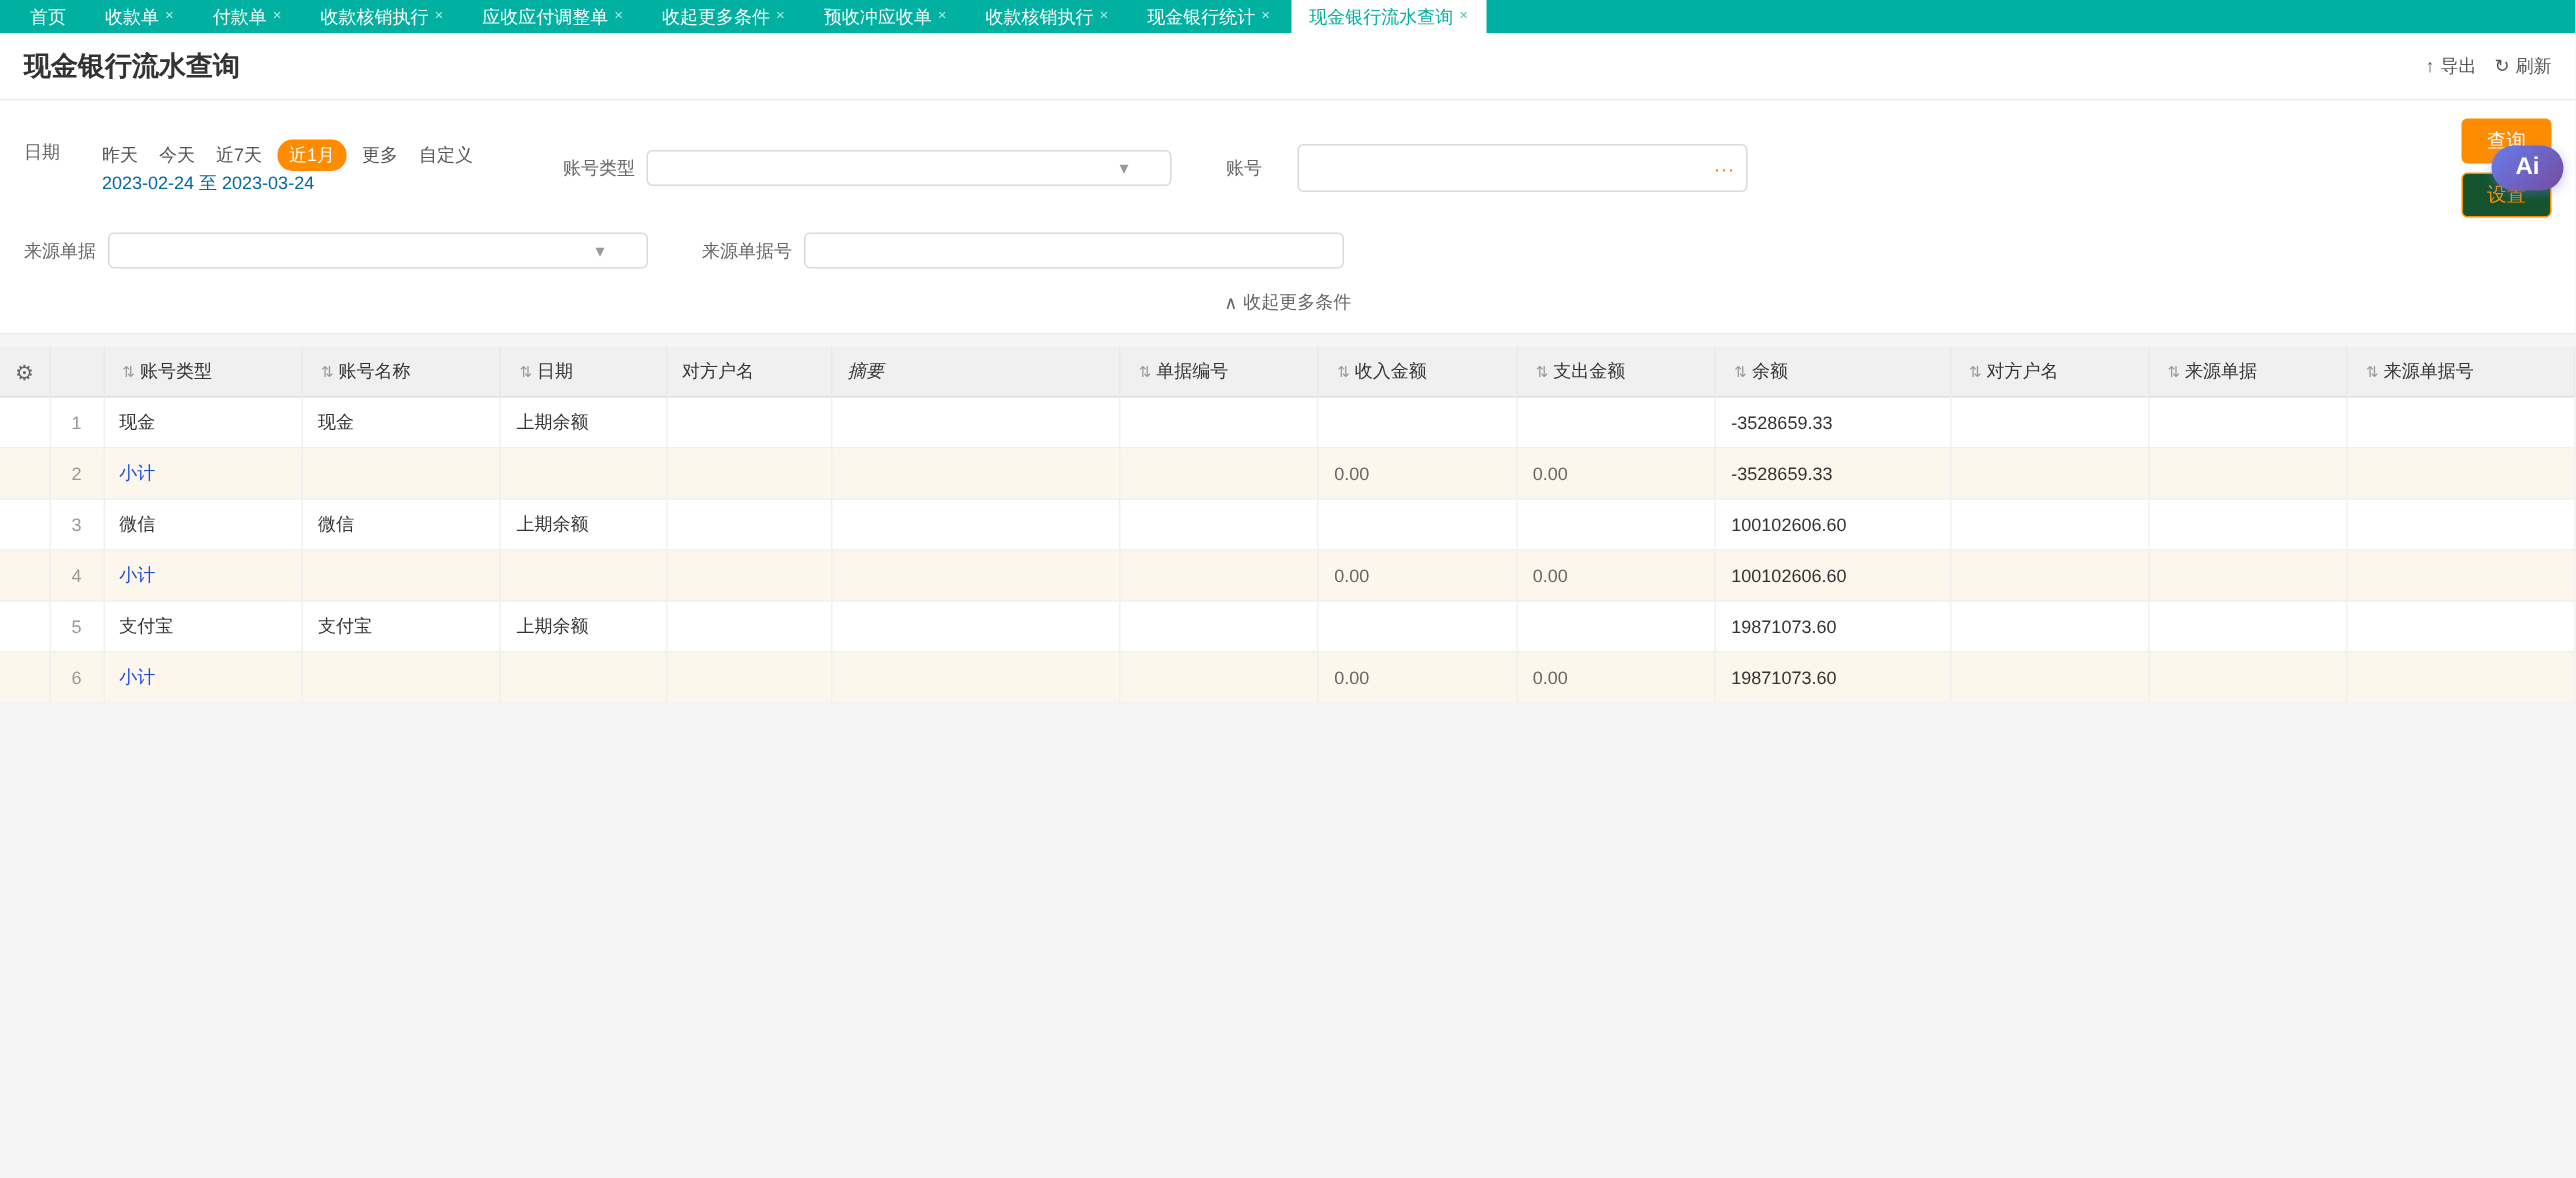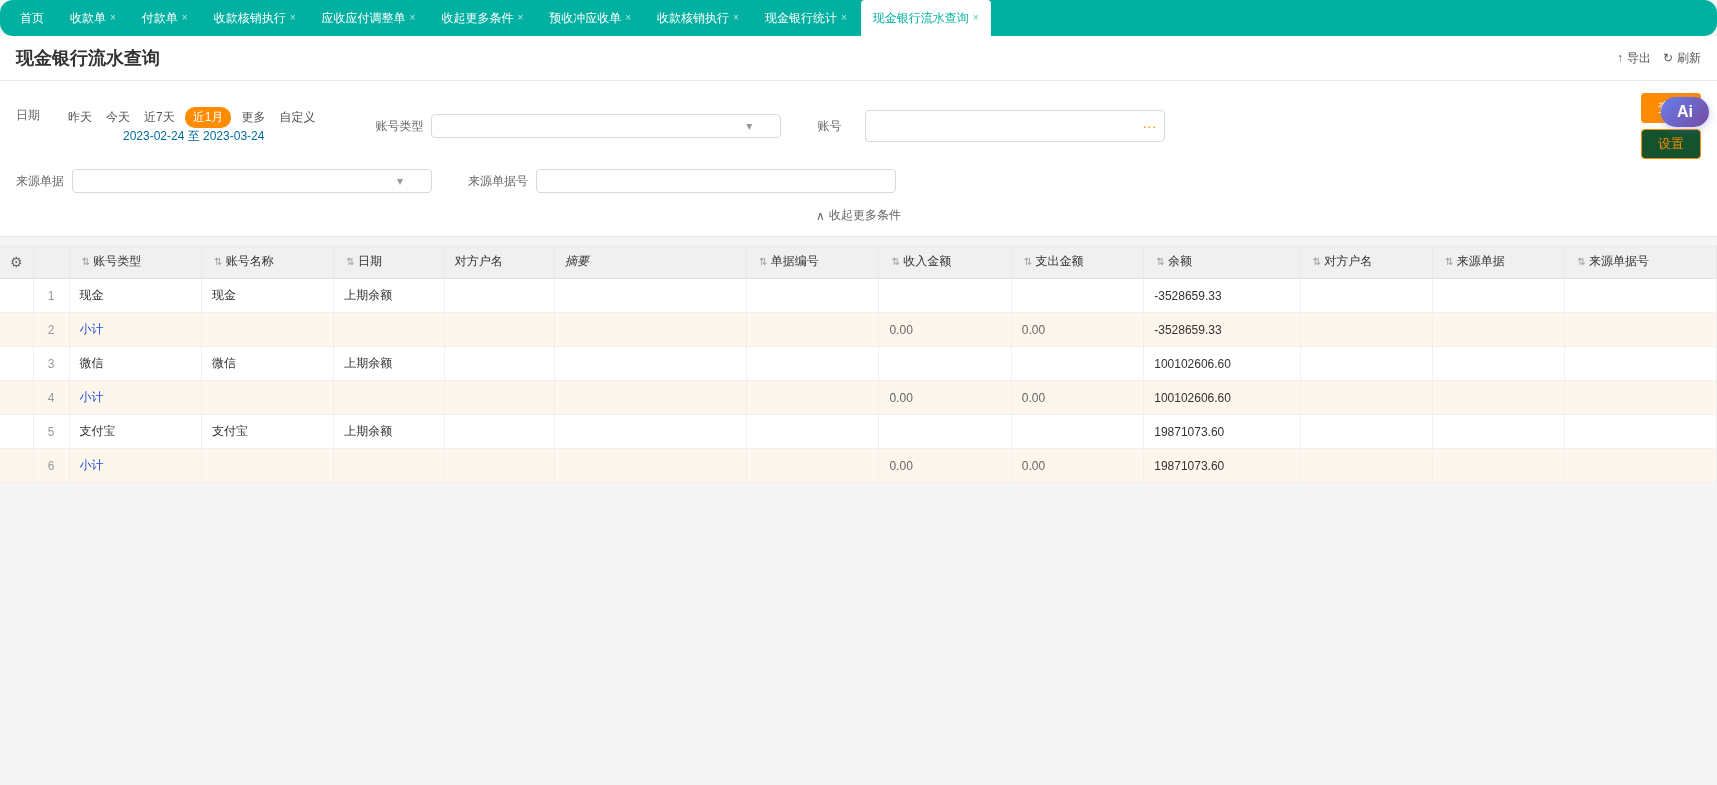--- a/index.html
+++ b/index.html
@@ -3,24 +3,23 @@
   <meta charset="utf-8">
   <style>
     * { box-sizing: border-box; margin: 0; padding: 0; }
     body { font-family: 'Microsoft YaHei', Arial, sans-serif; font-size: 12px; background: #f5f5f5; color: #333; }
 
     
     .top-nav {
       background: #00b0a0;
       display: flex;
       align-items: center;
-      height: 36px;
+      height: 22px;
       padding: 0 8px;
       gap: 2px;
-      border-radius: 13px;
     }
     .nav-item {
       color: #fff;
       padding: 0 12px;
       height: 36px;
       line-height: 36px;
       cursor: pointer;
       white-space: nowrap;
       font-size: 12px;
       display: flex;
@@ -283,21 +282,21 @@
       <span>刷新</span>
     </div>
   </div>
 </div>
 
 <div class="filter-area">
   <div class="filter-row">
 
     <div style="display:flex; align-items:flex-start; gap:8px;">
       <span class="filter-label">日期</span>
-      <div style="display:flex; flex-direction:column; gap:0;text-align:center;">
+      <div style="display:flex; flex-direction:column; gap:0;">
         <div class="date-options">
           <span class="date-btn">昨天</span>
           <span class="date-btn">今天</span>
           <span class="date-btn">近7天</span>
           <span class="date-btn active">近1月</span>
           <span class="date-btn">更多</span>
           <span class="date-btn">自定义</span>
         </div>
         <span class="date-range">2023-02-24 至 2023-03-24</span>
       </div>

